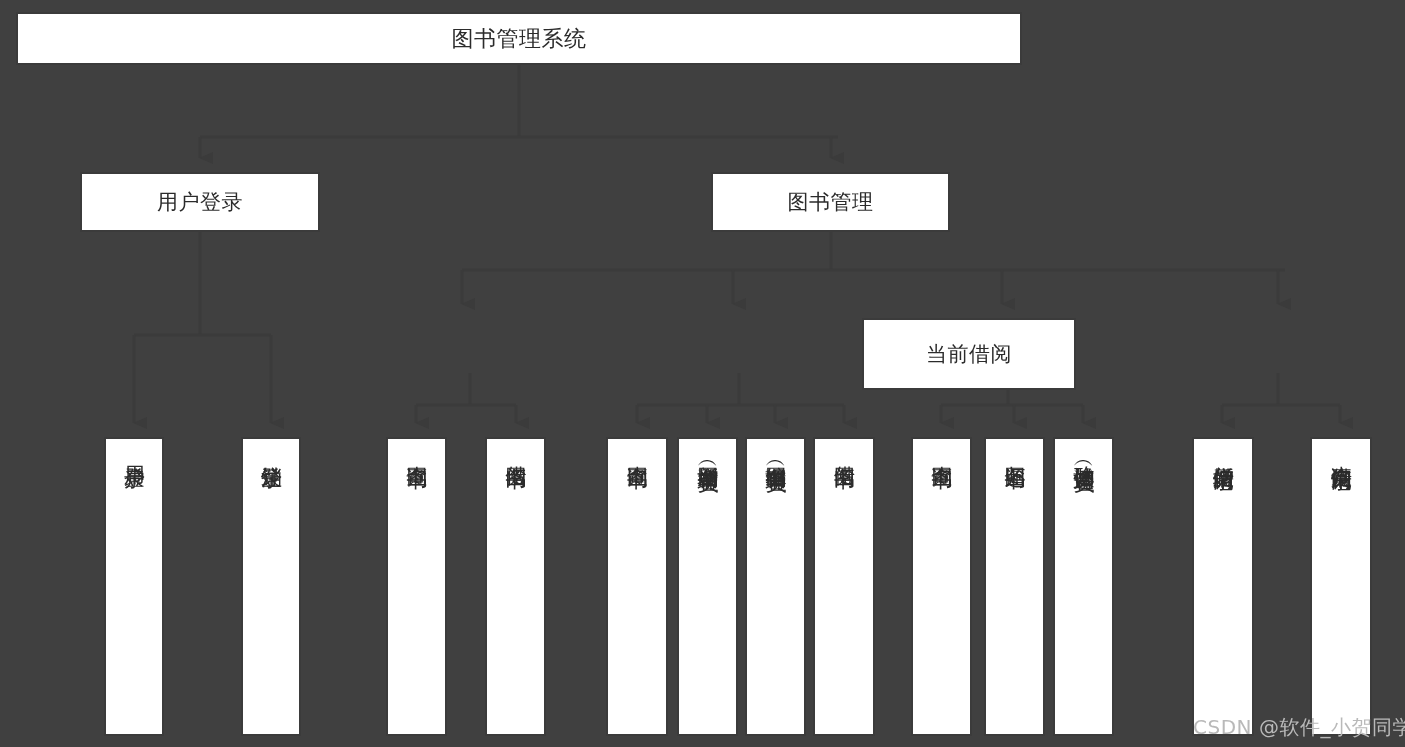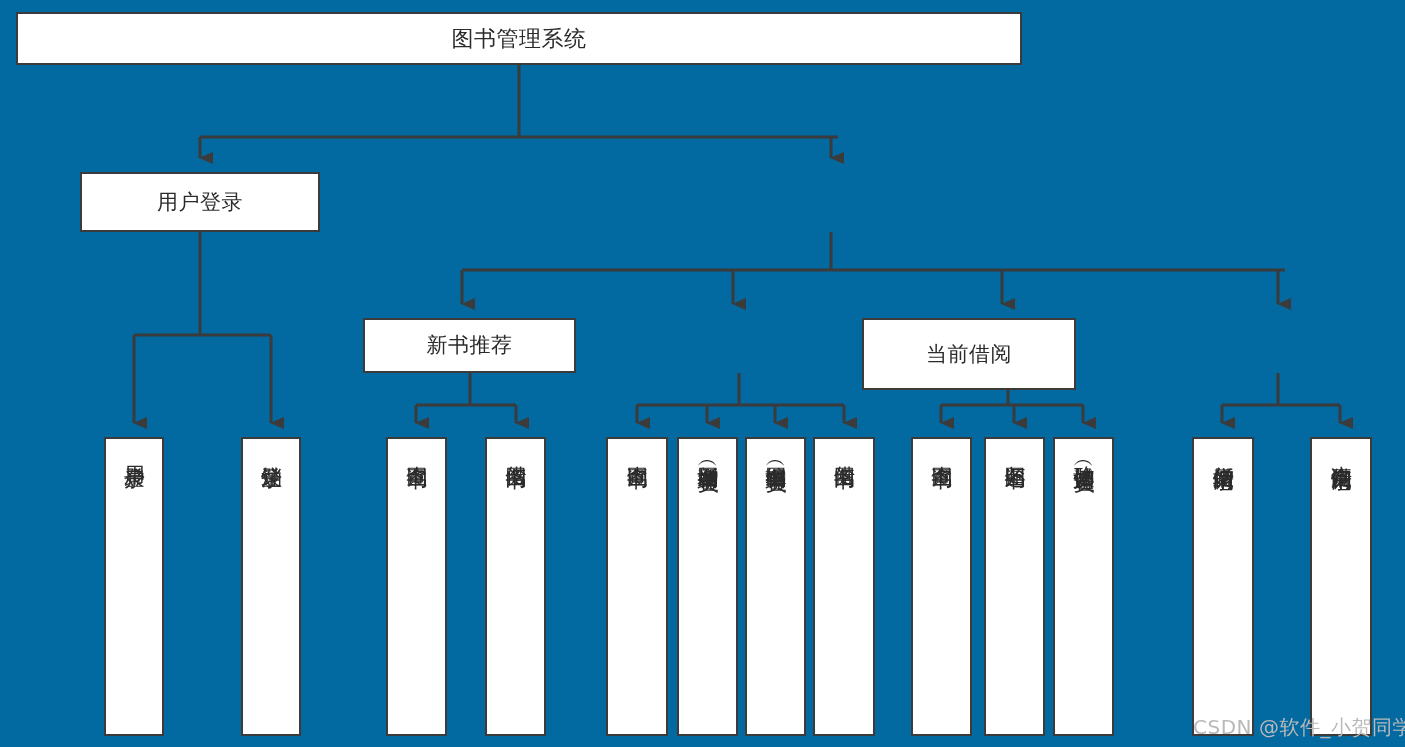--- a/index.html
+++ b/index.html
@@ -7,21 +7,21 @@
     padding: 0;
     background: #ffffff;
   }
   body {
     font-family: "DejaVu Sans", "Liberation Sans", sans-serif;
   }
   #canvas {
     position: relative;
     width: 1405px;
     height: 747px;
-    background: #0369a1;
+    background: #404040;
     overflow: hidden;
   }
   svg#wires {
     position: absolute;
     left: 0;
     top: 0;
     width: 1405px;
     height: 747px;
     pointer-events: none;
   }
@@ -119,24 +119,24 @@
     </g>
   </svg>
 
   <div class="node root" style="left:16px; top:12px; width:1006px; height:53px;">
     <span class="label">图书管理系统</span>
   </div>
 
   <div class="node" style="left:80px; top:172px; width:240px; height:60px;">
     <span class="label">用户登录</span>
   </div>
+  <div class="node" style="left:711px; top:172px; width:239px; height:60px;">
+    <span class="label">图书管理</span>
+  </div>
 
-  <div class="node" style="left:363px; top:318px; width:213px; height:55px;">
-    <span class="label">新书推荐</span>
-  </div>
   <div class="node" style="left:862px; top:318px; width:214px; height:72px;">
     <span class="label">当前借阅</span>
   </div>
 
   <div class="node vertical" style="left:104px; top:437px; width:60px; height:299px;">
     <span class="label">用户登录</span>
   </div>
   <div class="node vertical" style="left:241px; top:437px; width:60px; height:299px;">
     <span class="label">注销登录</span>
   </div>

